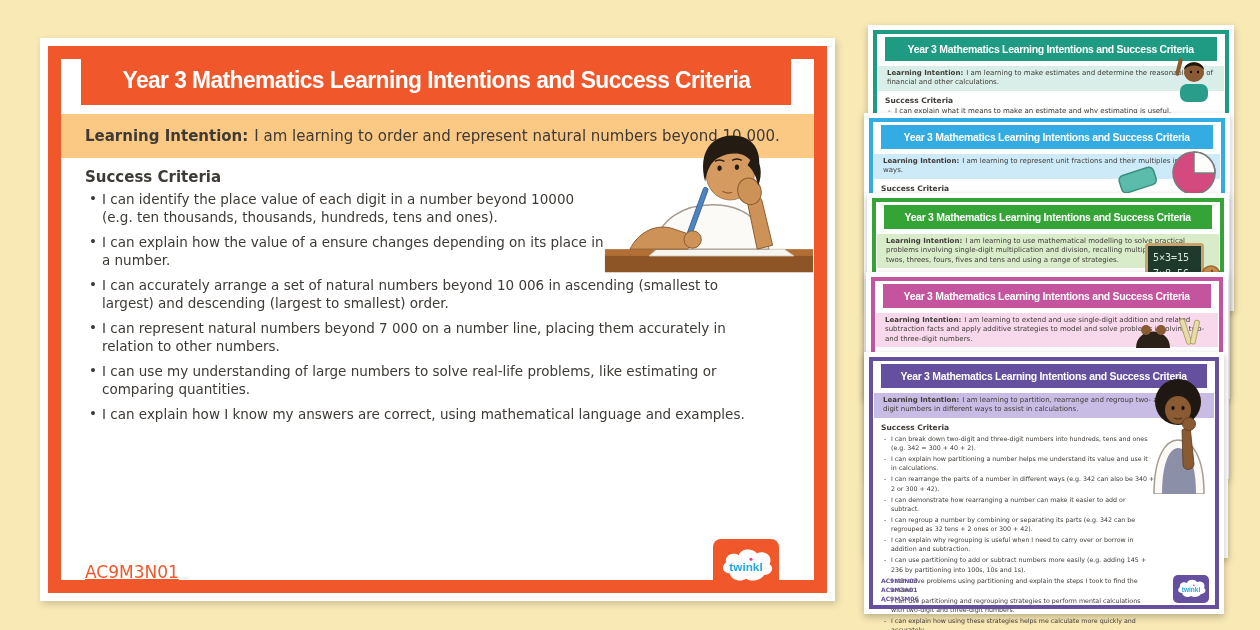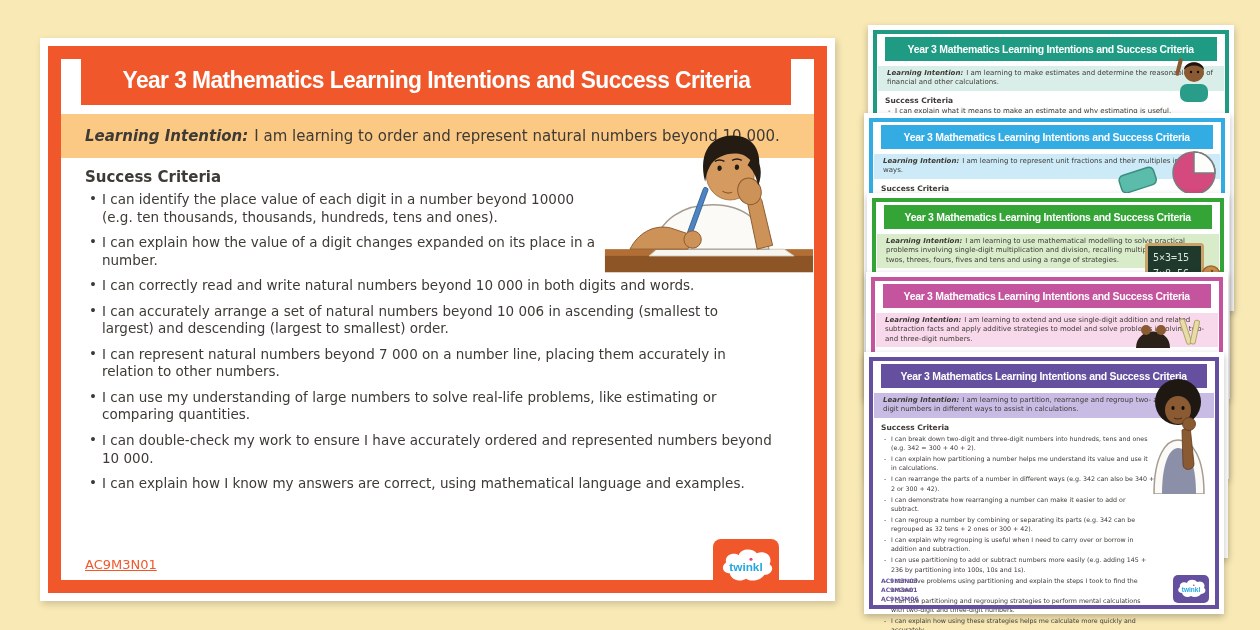--- a/index.html
+++ b/index.html
@@ -9,28 +9,28 @@
   
   .main-card{position:absolute;left:40px;top:38px;width:795px;height:563px;background:#fff;
              box-shadow:2px 3px 7px rgba(0,0,0,.18);}
   .frame{position:absolute;inset:8px;border:13px solid var(--accent,#f0582b);pointer-events:none;z-index:3;}
   .m-header{position:absolute;left:41px;right:44px;top:17px;height:50px;background:var(--accent,#f0582b);
             display:flex;align-items:center;justify-content:center;z-index:2;}
   .m-header span{color:#fff;font-family:"Liberation Sans",sans-serif;font-weight:bold;font-size:24px;
                  letter-spacing:-0.6px;white-space:nowrap;transform:scaleX(.95);}
   .m-li{position:absolute;left:21px;right:21px;top:76px;height:44px;background:var(--band,#fbc983);
         display:flex;align-items:center;padding:0 24px;box-sizing:border-box;font-size:15px;z-index:1;}
-  .li-label{font-weight:bold;margin-right:6px;white-space:nowrap;font-style:italic;}
+  .li-label{font-weight:bold;margin-right:6px;white-space:nowrap;}
   .m-content{position:absolute;left:45px;right:36px;top:130px;z-index:2;}
   .sc-label{font-weight:bold;font-size:15px;margin:0 0 5px 0;}
   ul.main-list{list-style:none;margin:0;padding:0;font-size:13.5px;line-height:1.3;}
   ul.main-list li{position:relative;padding-left:17px;margin-bottom:8px;max-width:672px;}
   ul.main-list li::before{content:"•";position:absolute;left:4px;top:-1px;}
   ul.main-list li:nth-child(-n+2){max-width:505px;}
-  .m-code{position:absolute;left:45px;bottom:29px;color:var(--accent,#f0582b);font-size:13px;z-index:2;text-decoration:underline;}
+  .m-code{position:absolute;left:45px;bottom:19px;color:var(--accent,#f0582b);font-size:17px;z-index:2;text-decoration:underline;}
   .logo{position:absolute;right:56px;bottom:9px;width:66px;height:53px;background:var(--accent,#f0582b);
         border-radius:8px;display:flex;align-items:center;justify-content:center;z-index:4;}
   .boy{position:absolute;right:20px;top:88px;width:212px;height:148px;z-index:2;}
 
   
   .scard{position:absolute;background:#fff;box-shadow:0 3px 7px rgba(0,0,0,.25);
          box-sizing:border-box;padding:12px 17px 10px 17px;}
   .sframe{position:absolute;inset:5px;border:4px solid var(--accent);pointer-events:none;z-index:3;}
   .sheader{height:24px;margin:0 0 5px 0;background:var(--accent);display:flex;align-items:center;
            justify-content:center;position:relative;z-index:2;}
@@ -90,26 +90,24 @@
     <ellipse cx="139" cy="41" rx="2.2" ry="2.8" fill="#241b12"></ellipse>
     <path d="M116 35 Q121 32 126 35" fill="none" stroke="#241b12" stroke-width="1.5"></path>
     <path d="M134 34 Q139 31 144 34" fill="none" stroke="#241b12" stroke-width="1.5"></path>
     <path d="M124 66 Q129 69 134 67" fill="none" stroke="#8a5a2e" stroke-width="1.3"></path>
   </svg>
 
   <div class="m-content">
     <div class="sc-label">Success Criteria</div>
     <ul class="main-list">
         <li>I can identify the place value of each digit in a number beyond 10000 (e.g. ten thousands, thousands, hundreds, tens and ones).</li>
-        <li>I can explain how the value of a digit changes expanded on its place in a number.</li>
-        <li>I can correctly read and write natural numbers beyond 10 000 in both digits and words.</li>
+        <li>I can explain how the value of a ensure changes depending on its place in a number.</li>
         <li>I can accurately arrange a set of natural numbers beyond 10 006 in ascending (smallest to largest) and descending (largest to smallest) order.</li>
         <li>I can represent natural numbers beyond 7 000 on a number line, placing them accurately in relation to other numbers.</li>
         <li>I can use my understanding of large numbers to solve real-life problems, like estimating or comparing quantities.</li>
-        <li>I can double-check my work to ensure I have accurately ordered and represented numbers beyond 10 000.</li>
         <li>I can explain how I know my answers are correct, using mathematical language and examples.</li>
       </ul>
   </div>
 
   <div class="m-code">AC9M3N01</div>
 
   <div class="logo">
     <svg viewBox="0 0 64 44" width="58" height="40">
       <path d="M14 30 C6 30 4 22 10 18 C8 10 18 6 24 10 C26 2 40 2 44 8 C54 4 62 12 58 20 C64 24 60 32 52 32 C48 38 38 40 32 36 C26 40 16 38 14 30 Z" fill="#fff"></path>
       <text x="32" y="28" text-anchor="middle" font-size="13" font-weight="bold" font-family="Liberation Sans, sans-serif" fill="#25a7df">twinkl</text>

